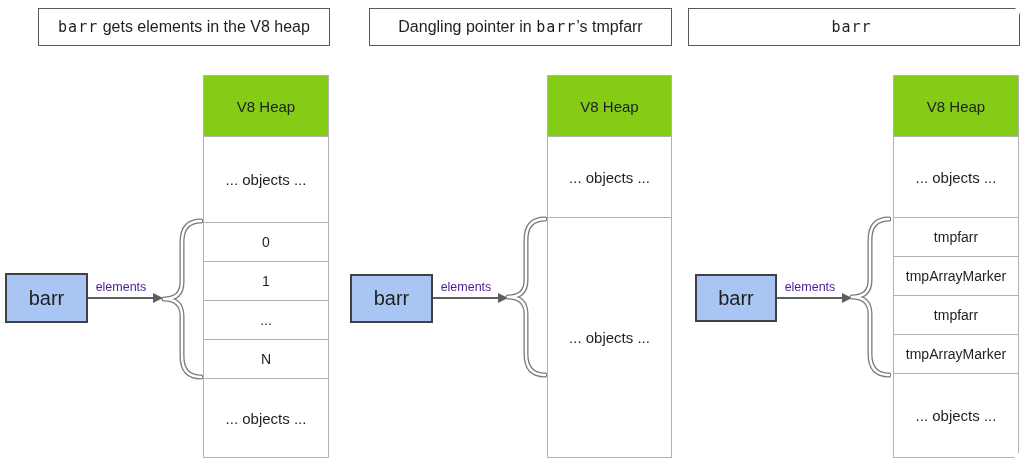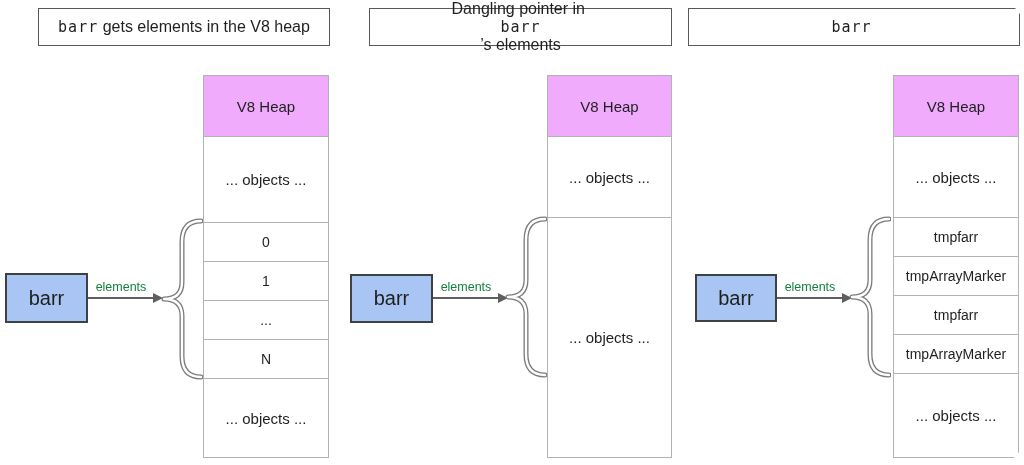--- a/index.html
+++ b/index.html
@@ -25,21 +25,21 @@
     position:absolute; top:75px; height:383px;
     border:1px solid #b3b3b3; background:#ffffff;
     display:flex; flex-direction:column;
   }
   .cell {
     display:flex; align-items:center; justify-content:center;
     border-bottom:1px solid #b3b3b3; font-size:15px;
     flex:0 0 auto;
   }
   .cell:last-child { border-bottom:none; flex:1 1 auto; }
-  .cell.header { background:#f0abfc; height:61px; }
+  .cell.header { background:#84cc16; height:61px; }
   .cell.obj-top-1 { height:86px; }
   .cell.obj-top-2 { height:81px; }
   .cell.small { height:39px; font-size:14px; }
   .cell.free { height:159px; }
   .barr-box {
     position:absolute;
     background:#a8c5f3; border:2px solid #3f4245;
     display:flex; align-items:center; justify-content:center;
     font-size:20px;
   }
@@ -48,21 +48,21 @@
     background:#5f5f5f;
   }
   .arrow-head {
     position:absolute; top:293px; width:0; height:0;
     border-top:5px solid transparent;
     border-bottom:5px solid transparent;
     border-left:10px solid #5f5f5f;
   }
   .arrow-label {
     position:absolute; top:280px; width:70px;
-    text-align:center; font-size:12.5px; color:#15803d;
+    text-align:center; font-size:12.5px; color:#4c1d95;
   }
   .brace {
     position:absolute; width:46px; height:162px;
   }
 </style>
 </head>
 <body>
 
 <div id="stage">
 
@@ -86,22 +86,22 @@
   <div class="arrow-line" style="left:88px;"></div>
   <div class="arrow-head" style="left:153px;"></div>
 
   <div class="brace" style="left:157px; top:218px;">
     <svg width="46" height="162" viewBox="0 0 46 162">
       <path d="M 44 3 Q 25 3 25 24 L 25 64 Q 25 81 7 81 Q 25 81 25 98 L 25 138 Q 25 159 44 159" fill="none" stroke="#7b7b7b" stroke-width="5" stroke-linecap="round" stroke-linejoin="round"></path>
       <path d="M 44 3 Q 25 3 25 24 L 25 64 Q 25 81 7 81 Q 25 81 25 98 L 25 138 Q 25 159 44 159" fill="none" stroke="#ffffff" stroke-width="2.4" stroke-linecap="round" stroke-linejoin="round"></path>
     </svg>
   </div>
 
-  <div class="title-box" style="left:369px; width:303px;flex-direction:column;">
-    <span>Dangling pointer in </span><span class="t-code">barr</span><span>’s elements</span>
+  <div class="title-box" style="left:369px; width:303px;">
+    <span>Dangling pointer in </span><span class="t-code">barr</span><span>’s tmpfarr</span>
   </div>
 
   <div class="heap-column" style="left:547px; width:125px;">
     <div class="cell header">V8 Heap</div>
     <div class="cell obj-top-2">... objects ...</div>
     <div class="cell">... objects ...</div>
   </div>
 
   <div class="barr-box" style="left:350px; top:274px; width:83px; height:49px;">barr</div>
 

